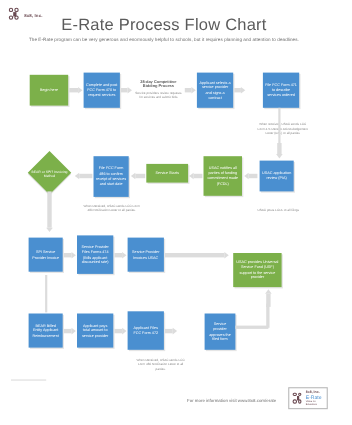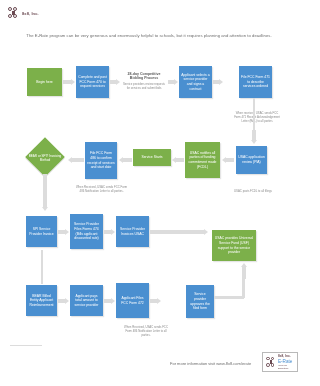--- a/index.html
+++ b/index.html
@@ -109,20 +109,21 @@
     <div class="brand-mark">
       <i></i>
         <i></i>
         <i></i>
         <i></i>
         <b></b>
     </div>
     <div class="brand-name">8x8, Inc.</div>
   </div>
 
+  <div class="title">E-Rate Process Flow Chart</div>
   <div class="subtitle">The E-Rate program can be very generous and enormously helpful to schools, but it requires planning and attention to deadlines.</div>
 
   <div class="node green" style="left:27px;top:68px;width:35px;height:28px;">
     <span>Begin here</span>
   </div>
 
   <div class="arrow-r" style="left:63px;top:78px;width:12px;">
     <div class="shaft"></div>
       <div class="head"></div>
   </div>

